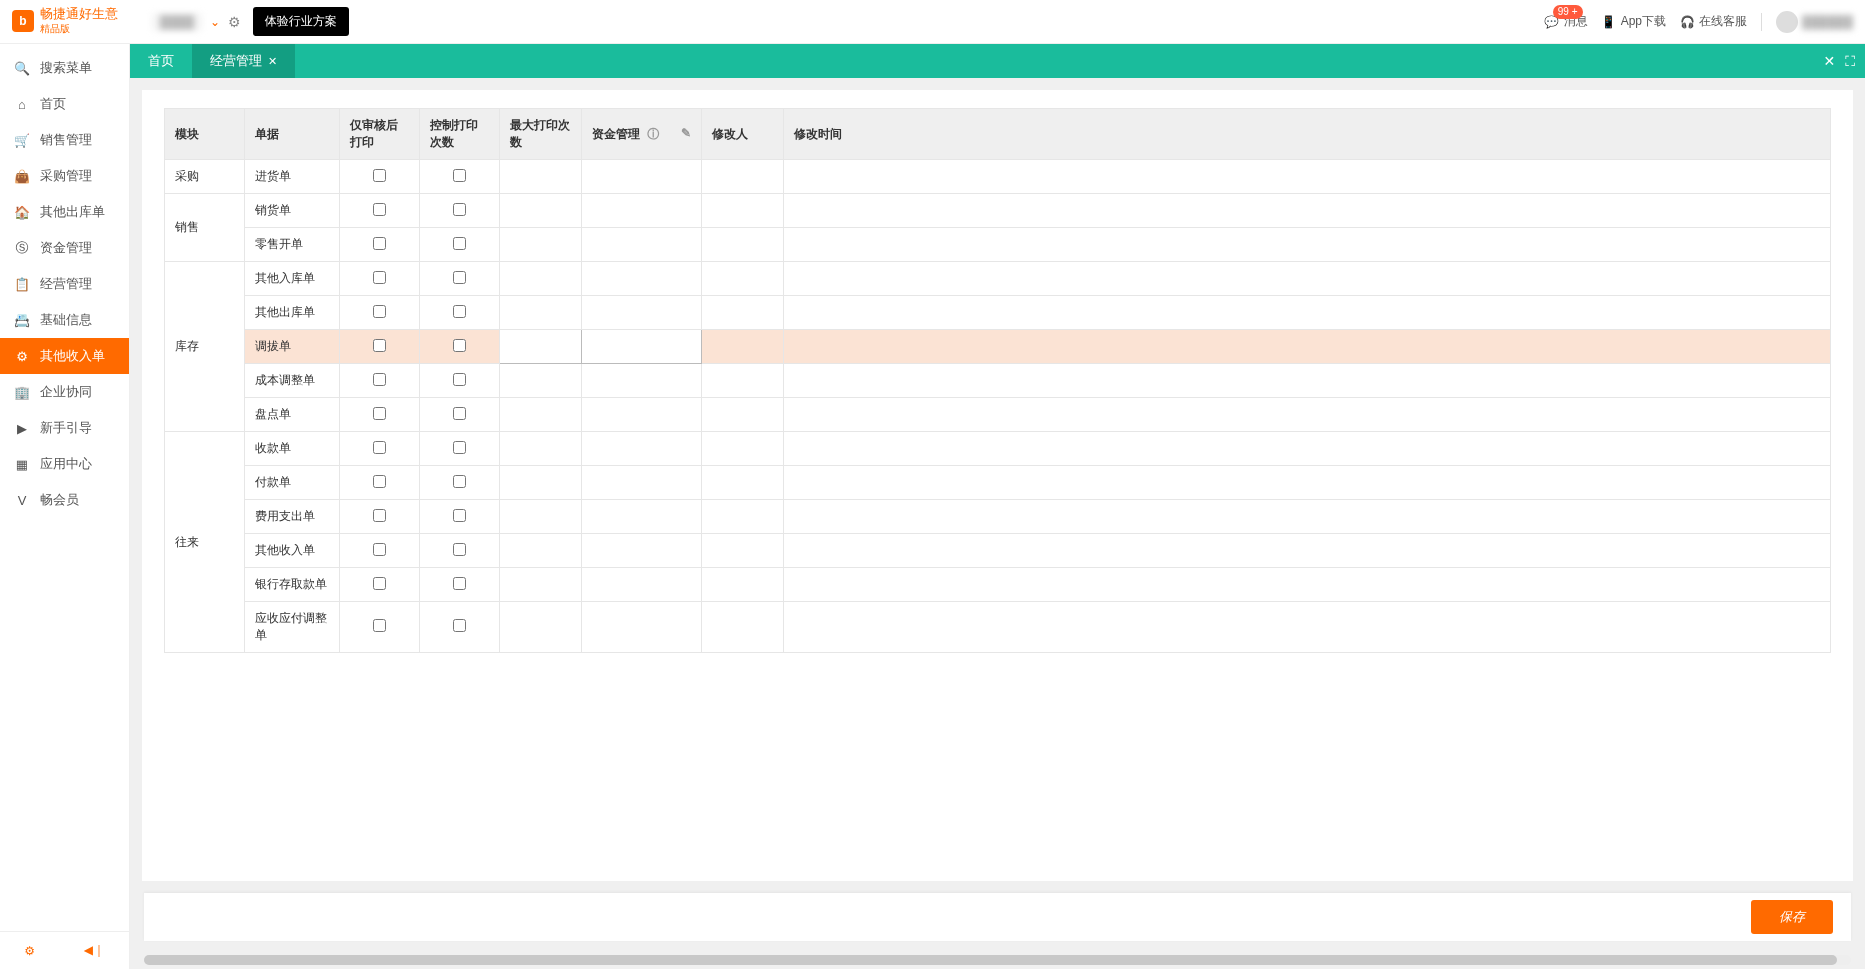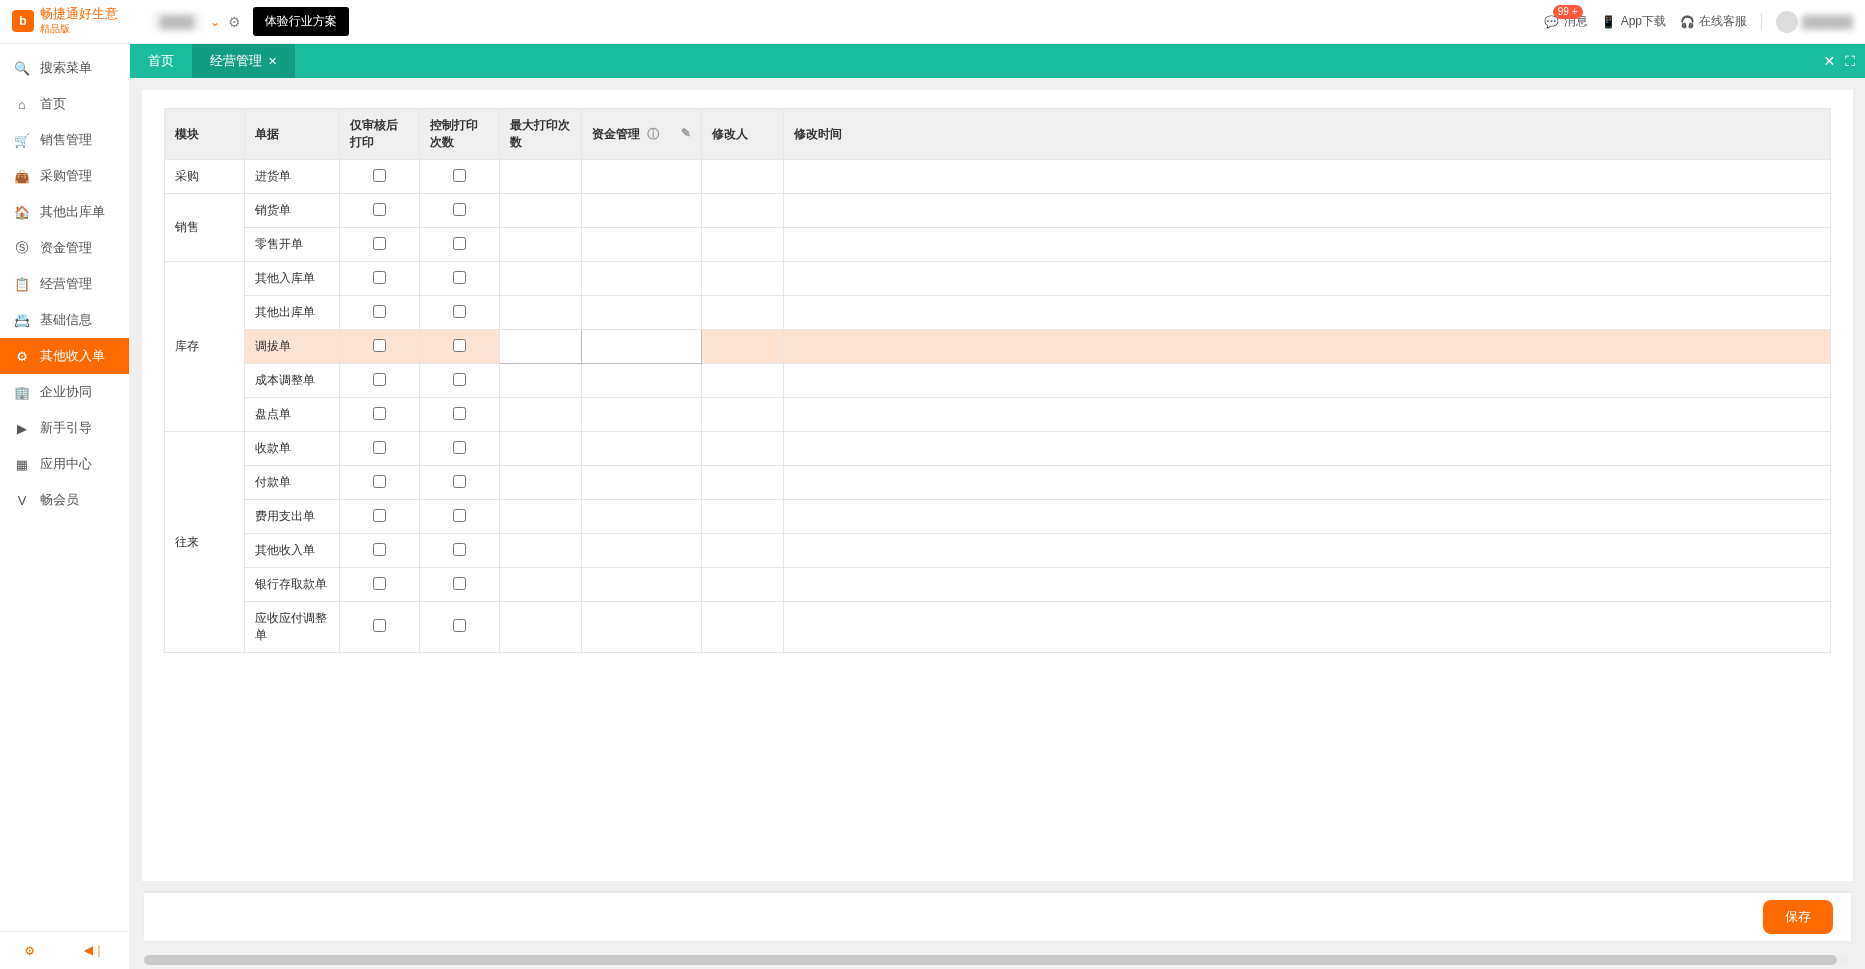--- a/index.html
+++ b/index.html
@@ -57,21 +57,21 @@
   .col-mod { width:82px; }
   .col-time { }
   .tbl td.center { text-align:center; }
   .tbl tr.hl td { background:#fbe3d4; }
   .tbl tr.hl .edit-cell { background:#fff; border:1px solid #bbb; }
   .chk { width:13px; height:13px; }
   .th-icon { color:#999; margin-left:4px; }
   .th-edit { float:right; color:#999; cursor:pointer; }
 
   .footer-bar { height:48px; background:#fff; margin:0 14px 14px 14px; display:flex; align-items:center; justify-content:flex-end; padding:0 18px; box-shadow:0 -1px 3px rgba(0,0,0,0.05); }
-  .save-btn { background:#ff6a00; color:#fff; border:none; border-radius:8px; padding:8px 22px; font-size:13px; cursor:pointer; }
+  .save-btn { background:#ff6a00; color:#fff; border:none; border-radius:3px; padding:8px 28px; font-size:13px; cursor:pointer;font-style:italic; }
 
   .hscroll { height:10px; background:#eee; margin:0 14px 4px 14px; border-radius:5px; position:relative; }
   .hscroll-thumb { position:absolute; left:0; top:0; height:100%; width:99.2%; background:#c8c8c8; border-radius:5px; }
 </style>
 </head>
 <body>
 
 <div class="app">
 
   <div class="header">

